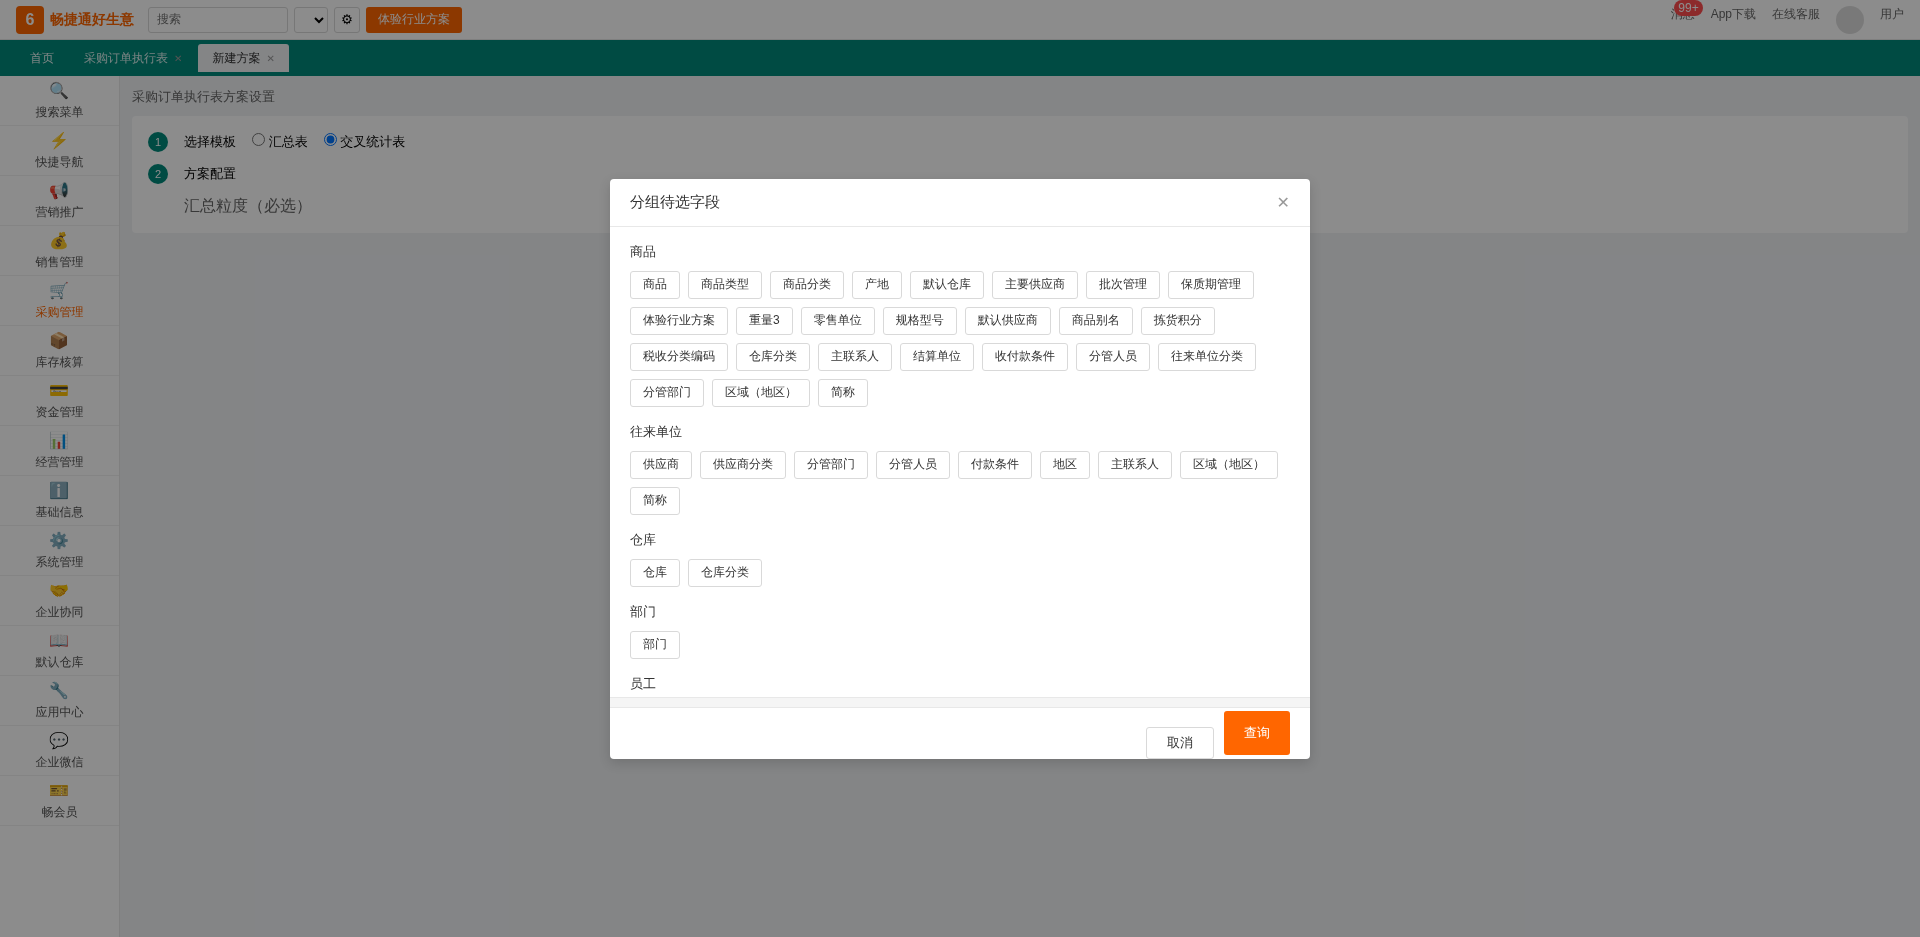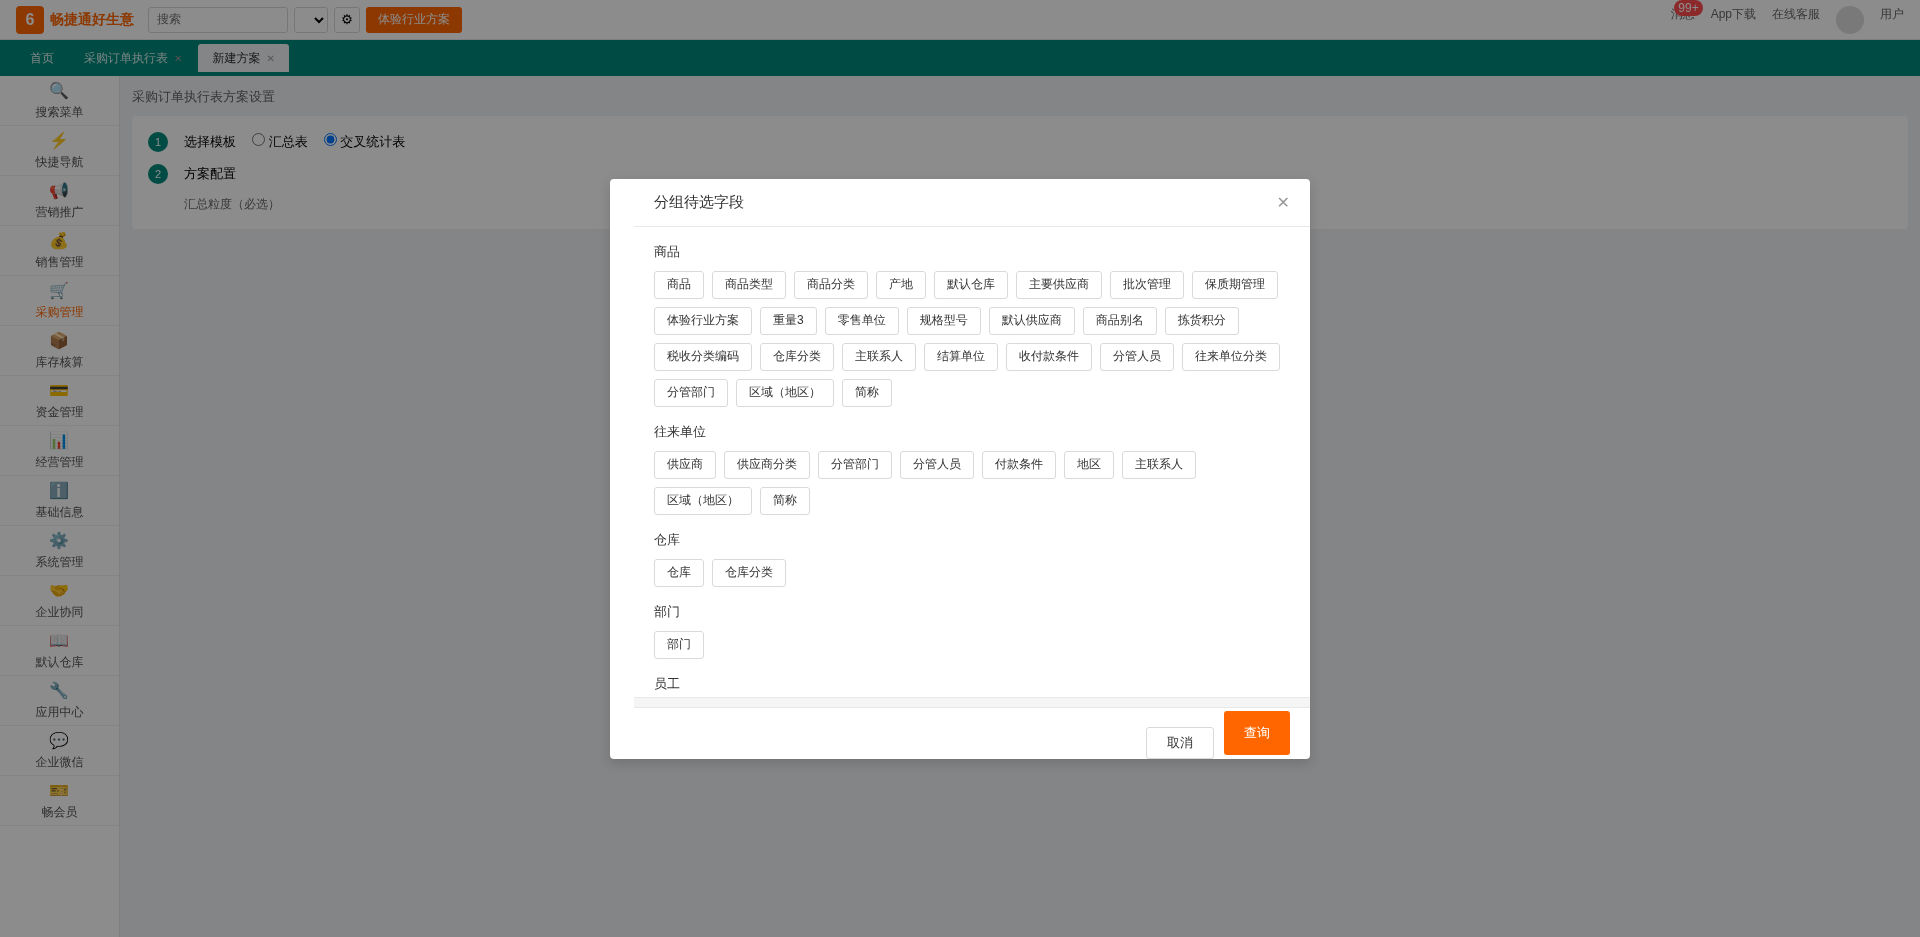--- a/index.html
+++ b/index.html
@@ -116,21 +116,20 @@
       justify-content: center;
     }
     .modal {
       background: #fff;
       border-radius: 4px;
       width: 700px;
       max-height: 580px;
       display: flex;
       flex-direction: column;
       box-shadow: 0 4px 12px rgba(0,0,0,0.15);
-      padding-left: 24px;
     }
     .modal-header {
       height: 48px;
       padding: 0 20px;
       display: flex;
       align-items: center;
       justify-content: space-between;
       border-bottom: 1px solid #e8e8e8;
       flex-shrink: 0;
     }
@@ -333,21 +332,21 @@
     <div class="step-row">
       <span class="step-badge">1</span>
       <span>选择模板</span>
       <label><input type="radio" name="template" style=""> <span>汇总表</span></label>
       <label><input type="radio" name="template" checked="" style=""> <span>交叉统计表</span></label>
     </div>
     <div class="step-row">
       <span class="step-badge">2</span>
       <span>方案配置</span>
     </div>
-    <div style="margin-left:36px;font-size:12px;color:#666;">汇总粒度（必选）</div>
+    <div style="margin-left:36px;font-size:16px;color:#666;">汇总粒度（必选）</div>
   </div>
 </div>
 
 <div class="modal-overlay">
   <div class="modal">
     <div class="modal-header">
       <span class="modal-title">分组待选字段</span>
       <span class="modal-close">✕</span>
     </div>
     <div class="modal-body">

